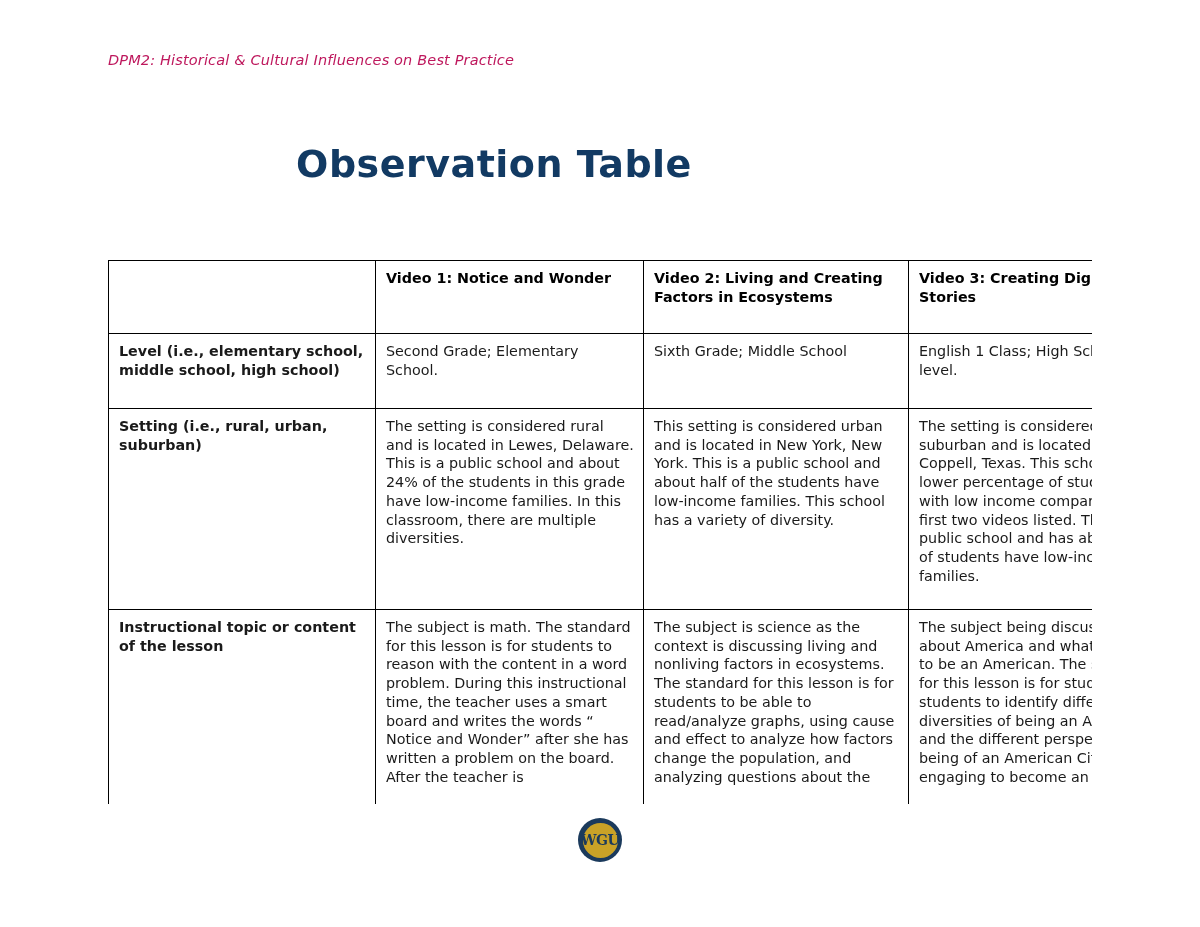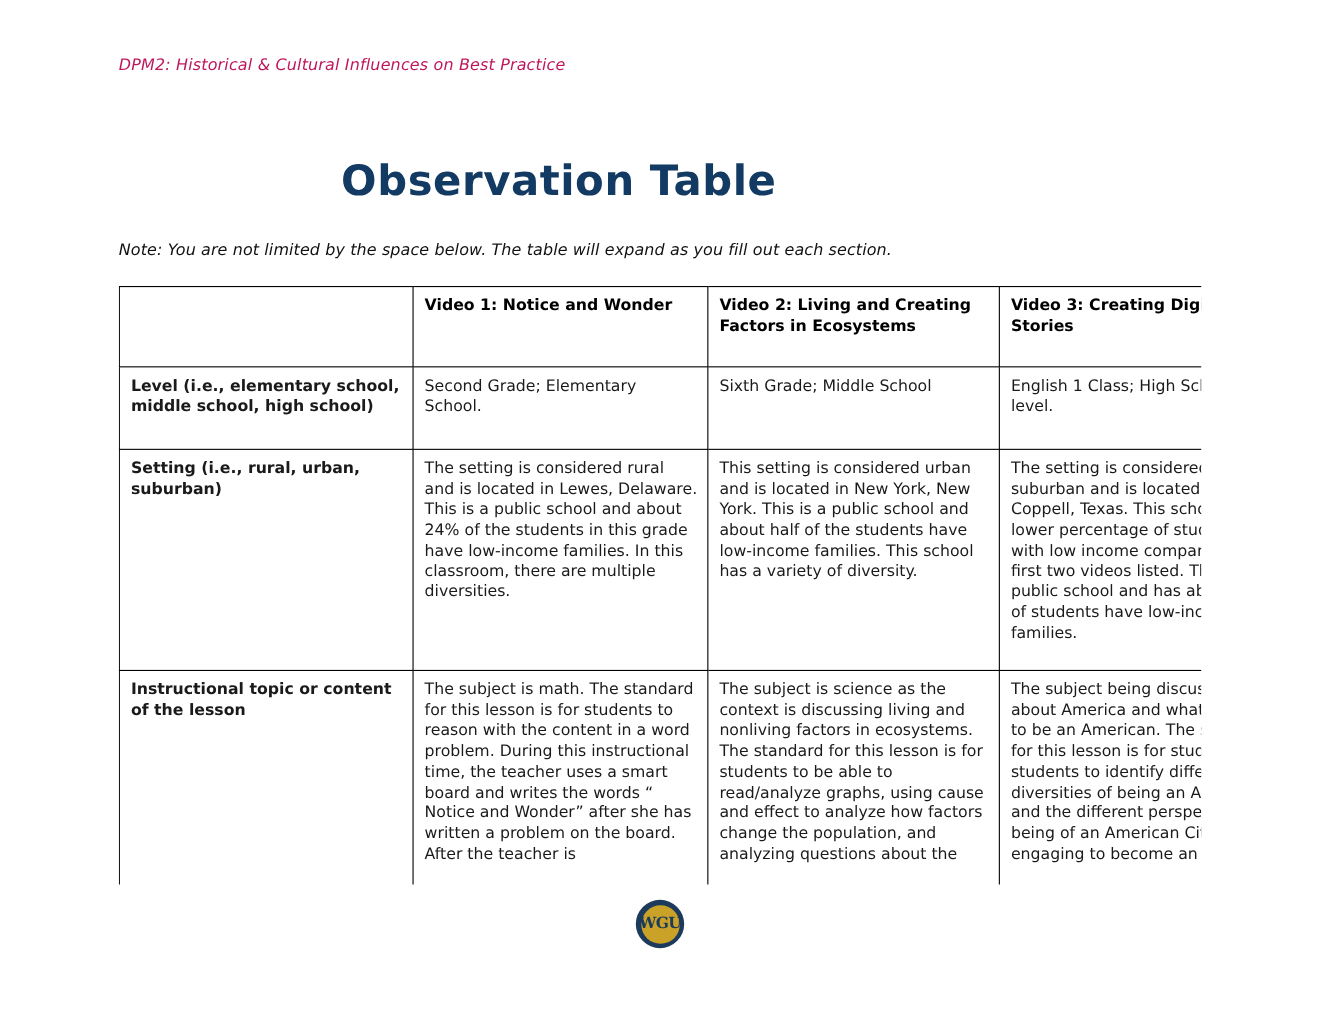--- a/index.html
+++ b/index.html
@@ -41,21 +41,20 @@
     position: absolute;
     left: 0;
     top: 142px;
     width: 988px;
     text-align: center;
     font-size: 38px;
     font-weight: bold;
     color: #123a63;
     letter-spacing: 0.5px;
     font-family: "DejaVu Sans", sans-serif;
-    margin-left: 14px;
   }
 
   
   .doc-note {
     position: absolute;
     left: 108px;
     top: 220px;
     font-size: 14.5px;
     font-style: italic;
     color: #111111;
@@ -174,21 +173,20 @@
 </style>
 </head>
 <body>
 
 <div class="page">
 
   <div class="doc-header">DPM2: Historical &amp; Cultural Influences on Best Practice</div>
 
   <div class="doc-title">Observation Table</div>
 
-  <div class="doc-note">Note: You are not limited by the space below. The table will expand as you fill out each section.</div>
 
   <div class="obs-table-wrap">
     <table class="obs-table">
       <tbody>
         <tr class="head-row">
           <td class="col-label"></td>
           <td class="col-v1">Video 1: Notice and Wonder</td>
           <td class="col-v2">Video 2: Living and Creating Factors in Ecosystems</td>
           <td class="col-v3">Video 3: Creating Digital Stories</td>
         </tr>

